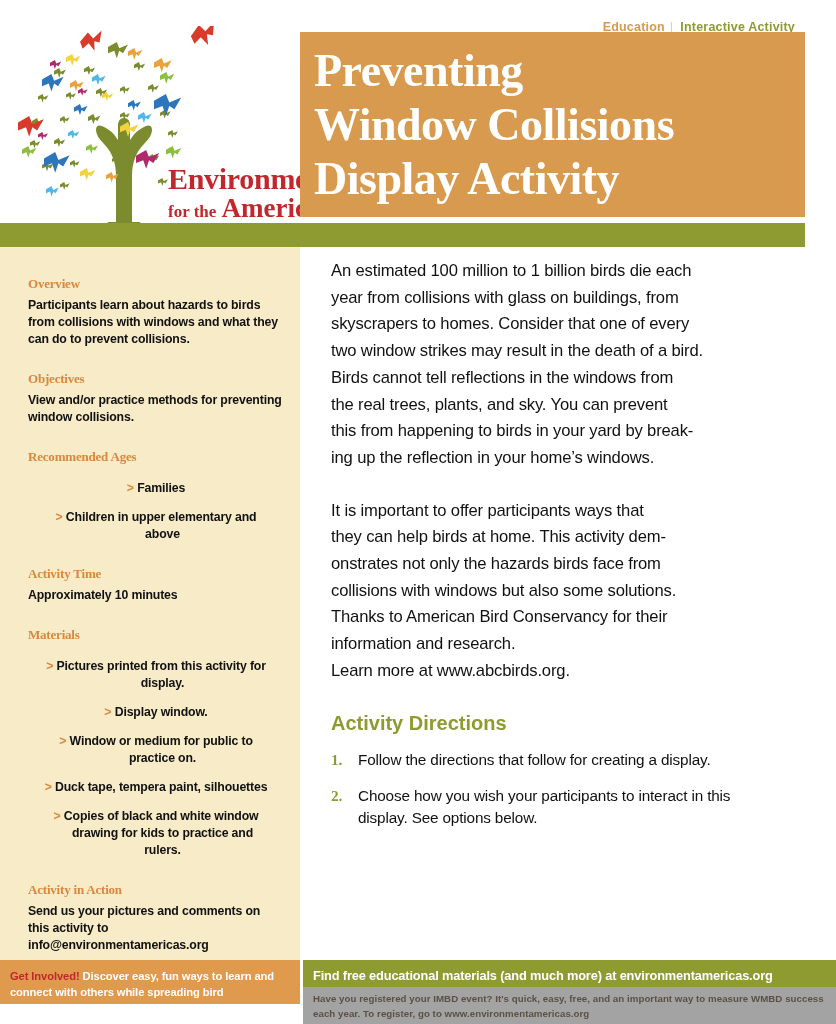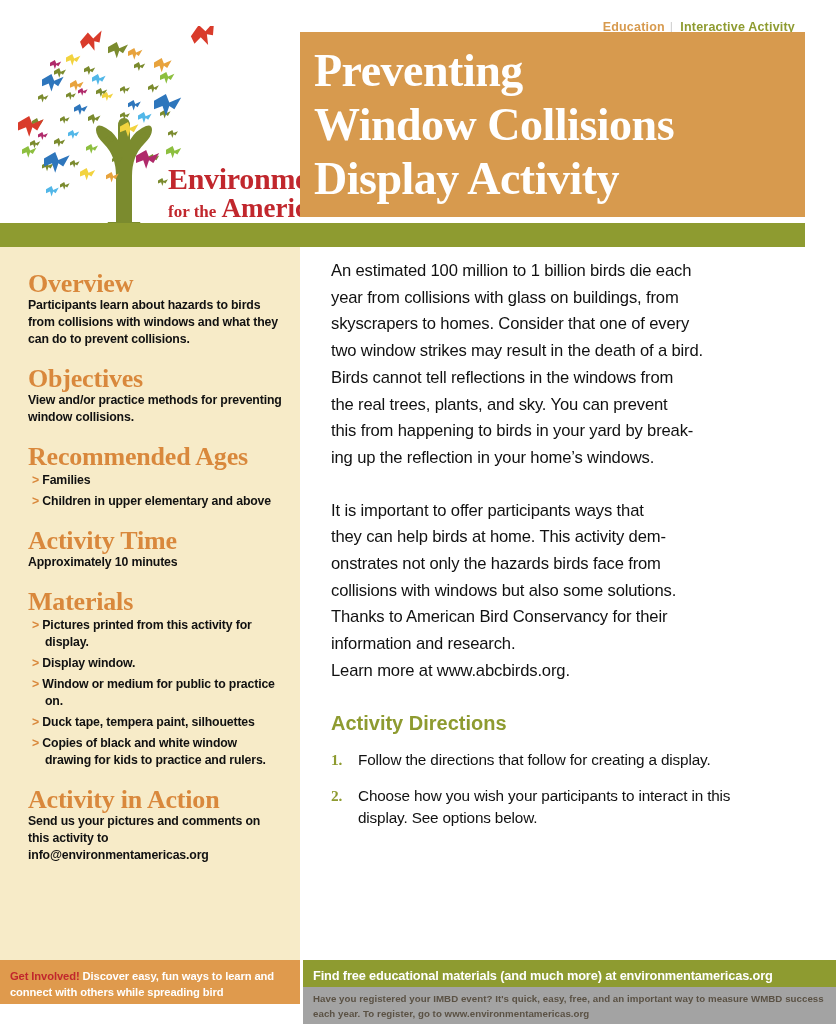--- a/index.html
+++ b/index.html
@@ -71,32 +71,32 @@
   
   .sidebar{
     position:absolute;left:0;top:247px;width:300px;height:713px;
     background:#F7EBC8;
     box-sizing:border-box;
     padding:26px 16px 0 28px;
   }
   .sb-h{
     color:#D9883C;
     font-family:"Liberation Serif", serif;
-    font-weight:bold;font-size:26px;line-height:22px;
+    font-weight:bold;font-size:13px;line-height:22px;
     margin:0 0 2px 0;letter-spacing:-0.2px;
   }
   .sb-p{
     color:#111;font-size:12.3px;line-height:17px;font-weight:bold;
     margin:0;letter-spacing:-0.15px;
   }
   .sb-block{margin-bottom:20px;}
   .sb-li{
     color:#111;font-size:12.3px;line-height:17px;font-weight:bold;
-    margin:4px;letter-spacing:-0.15px;
-    padding-left:13px;text-indent:-13px;
+    margin:12px;letter-spacing:-0.15px;
+    padding-left:13px;text-indent:-13px;text-align:center;
   }
   .sb-li .arw{color:#D9883C;font-weight:bold;}
 
   
   .main{
     position:absolute;left:331px;top:258px;width:470px;
   }
   .body-p{
     color:#111;
     font-size:16.6px;line-height:26.7px;

